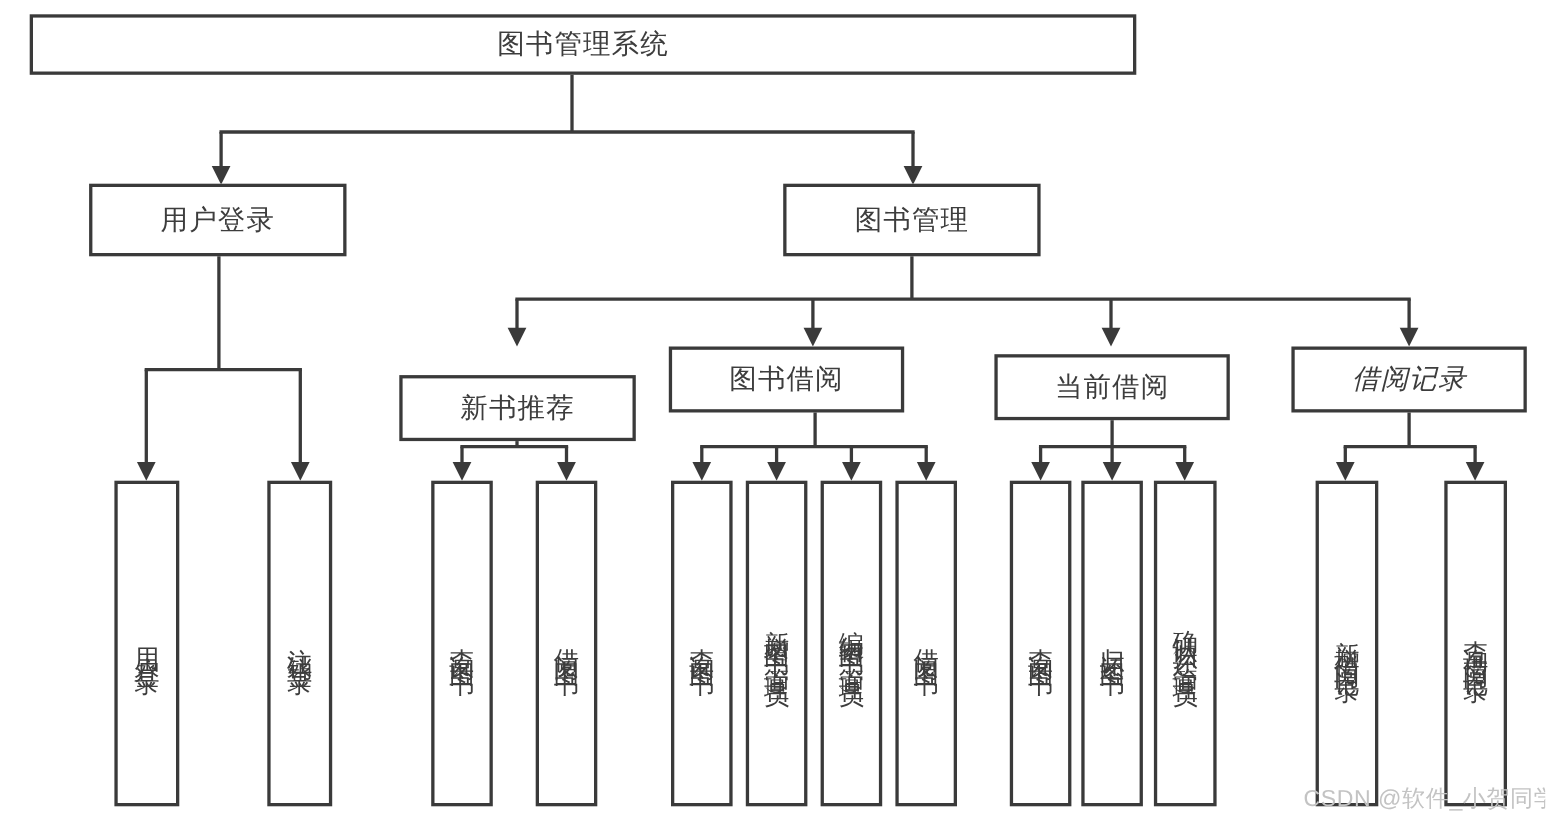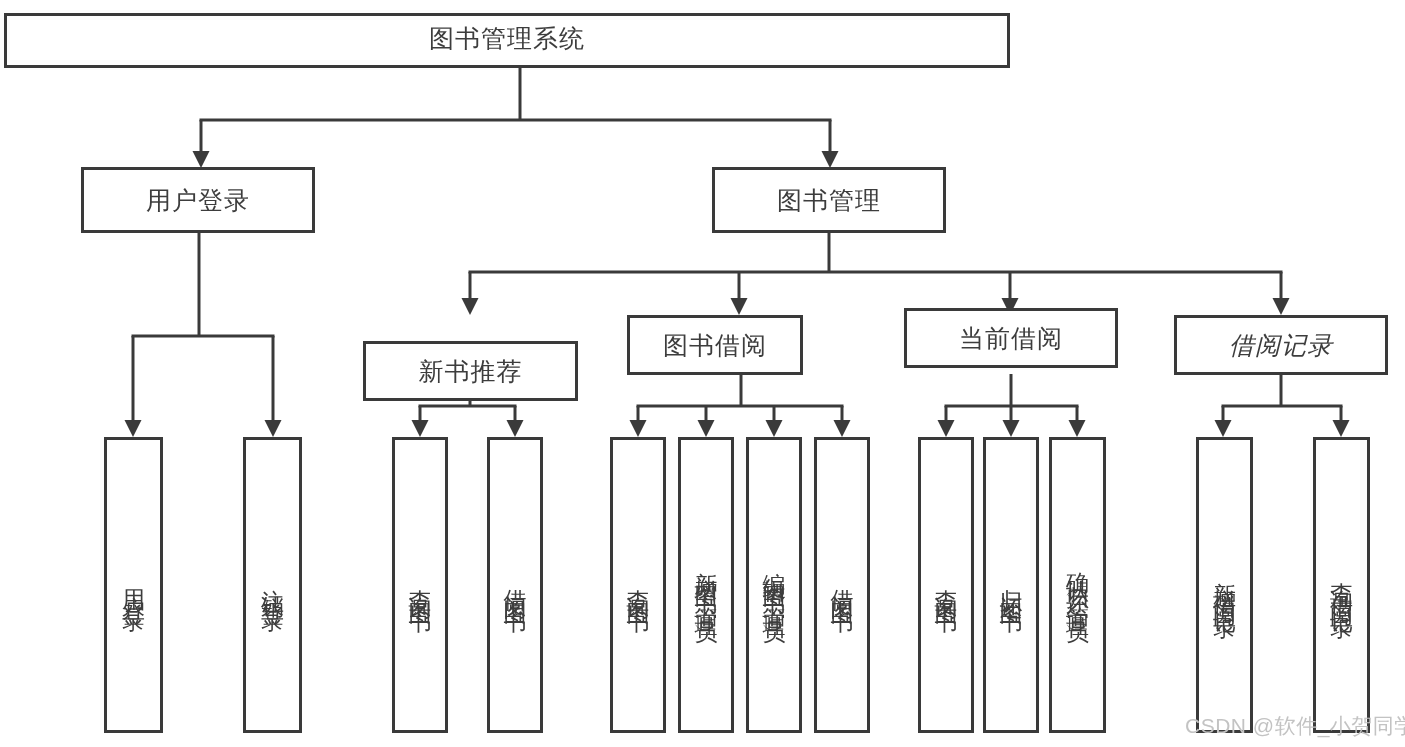--- a/index.html
+++ b/index.html
@@ -129,38 +129,38 @@
     <g>
       <line x1="1281" y1="374" x2="1281" y2="406"></line>
       <line x1="1221.5" y1="406" x2="1342.5" y2="406"></line>
       <line x1="1223" y1="406" x2="1223" y2="422"></line>
       <polygon points="1214.5,420 1231.5,420 1223,437"></polygon>
       <line x1="1341" y1="406" x2="1341" y2="422"></line>
       <polygon points="1332.5,420 1349.5,420 1341,437"></polygon>
     </g>
   </svg>
 
-  <div class="node hbox" style="left:4px;top:13px;width:1006px;height:55px;font-family:Liberation Mono, monospace;">
+  <div class="node hbox" style="left:27px;top:13px;width:1006px;height:55px;">
     <span>图书管理系统</span>
   </div>
 
   <div class="node hbox" style="left:81px;top:167px;width:234px;height:66px;">
     <span>用户登录</span>
   </div>
   <div class="node hbox" style="left:712px;top:167px;width:234px;height:66px;text-align:right;">
     <span>图书管理</span>
   </div>
 
   <div class="node hbox" style="left:363px;top:315px;width:215px;height:60px;margin-top:26px;">
     <span>新书推荐</span>
   </div>
-  <div class="node hbox" style="left:627px;top:315px;width:176px;height:60px;">
+  <div class="node hbox" style="left:608px;top:315px;width:214px;height:60px;">
     <span>图书借阅</span>
   </div>
-  <div class="node hbox" style="left:904px;top:308px;width:214px;height:60px;">
+  <div class="node hbox" style="left:904px;top:322px;width:214px;height:60px;">
     <span>当前借阅</span>
   </div>
   <div class="node hbox" style="left:1174px;top:315px;width:214px;height:60px;font-style:italic;">
     <span>借阅记录</span>
   </div>
 
   <div class="node vbox" style="left:104px;top:437px;width:59px;height:296px;">
     <span>用户登录</span>
   </div>
   <div class="node vbox" style="left:243px;top:437px;width:59px;height:296px;">

